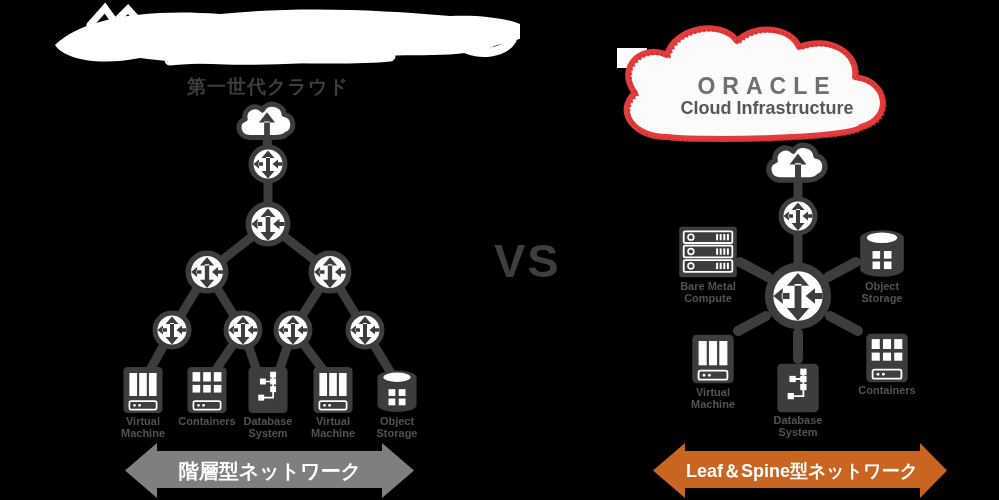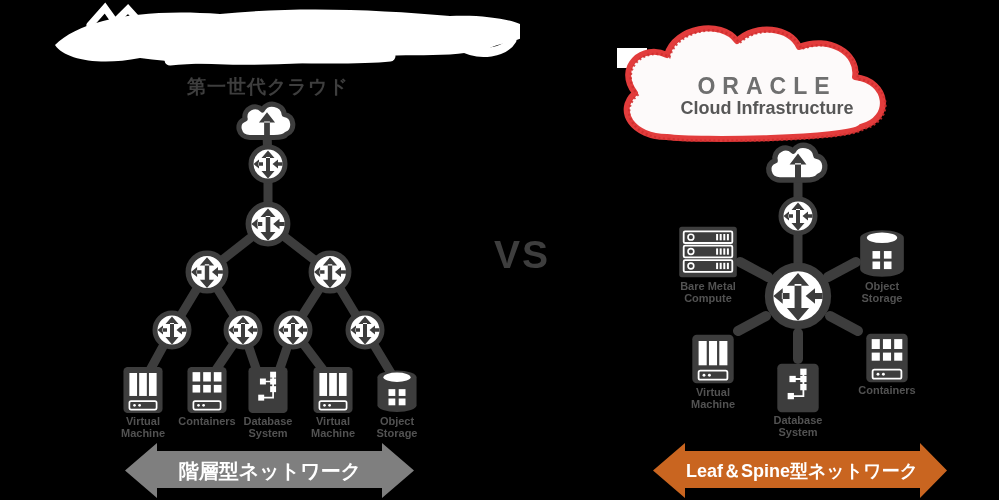--- a/index.html
+++ b/index.html
@@ -1,21 +1,21 @@
 <!DOCTYPE html>
 <html><head>
 <meta charset="utf-8">
 <style>
   html,body{margin:0;padding:0;background:#000;}
   #canvas{position:relative;width:999px;height:500px;background:#000;overflow:hidden;
           font-family:"Liberation Sans", sans-serif;}
   .abs{position:absolute;}
   #left-title{left:138px;top:74px;width:260px;text-align:center;
               font-size:19px;font-weight:bold;letter-spacing:1px;color:#3e3e3e;}
-  #vs{left:494px;top:233px;font-size:39px;font-weight:900;letter-spacing:2px;color:#3e3e3e;}
+  #vs{left:494px;top:233px;font-size:47px;font-weight:900;letter-spacing:2px;color:#3e3e3e;}
   svg text{font-family:"Liberation Sans", sans-serif;}
   .leaf-label{font-size:11px;font-weight:bold;fill:#525252;text-anchor:middle;}
   .banner-text{font-weight:bold;fill:#ffffff;text-anchor:middle;}
   .oracle-brand{font-size:23px;font-weight:bold;letter-spacing:7px;fill:#6f6f6f;text-anchor:middle;}
   .oracle-sub{font-size:18px;font-weight:bold;fill:#575757;text-anchor:middle;}
 </style>
 </head>
 <body>
 
 <div id="canvas">

